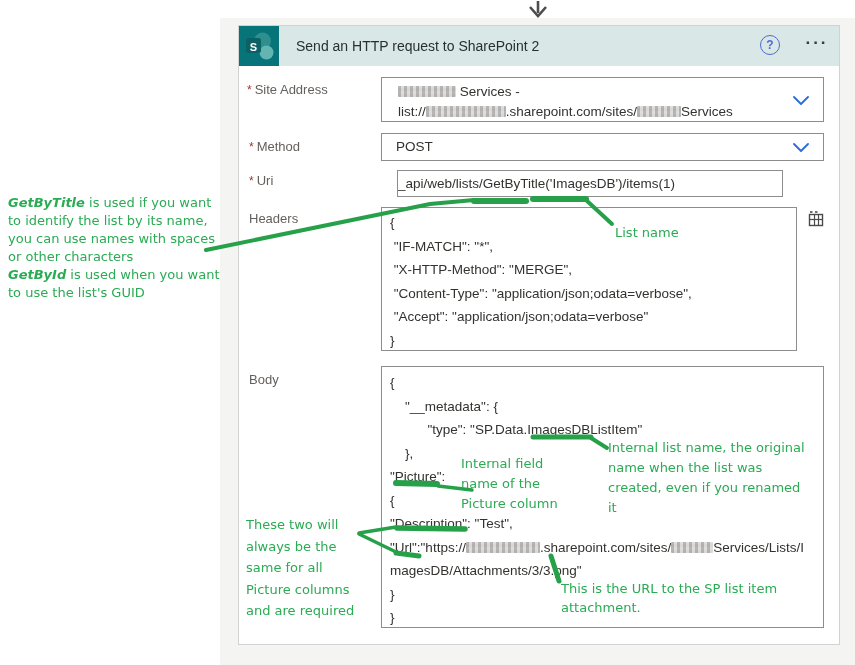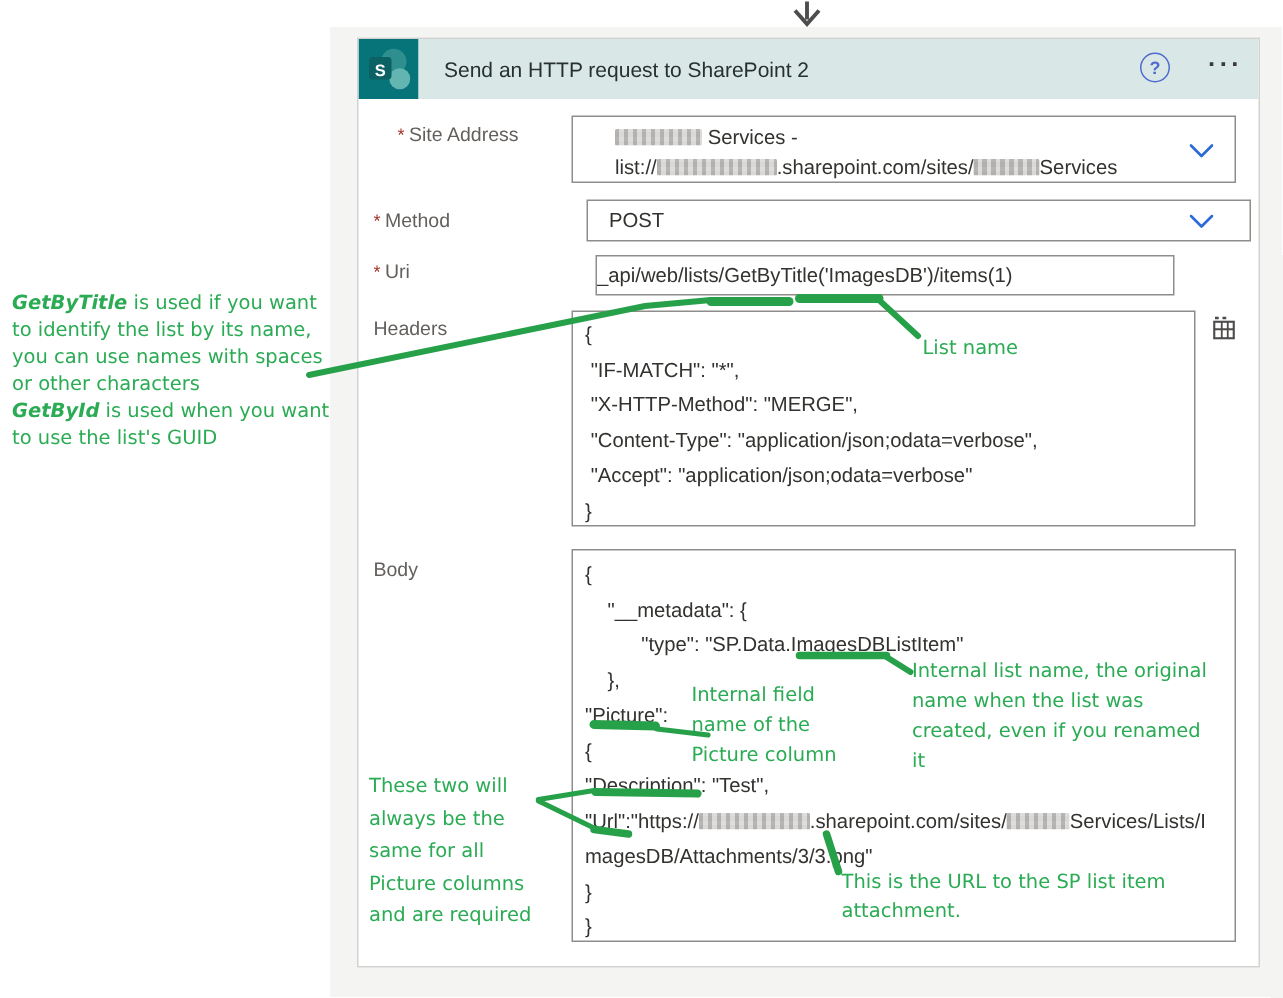--- a/index.html
+++ b/index.html
@@ -15,22 +15,22 @@
             border-radius:50%;color:#4f6bcd;font-size:12px;font-weight:700;text-align:center;
             line-height:19px;box-sizing:border-box;background:transparent;}
   .more-btn{position:absolute;left:560px;top:3px;width:36px;height:26px;color:#3b3a39;
             font-size:17px;font-weight:700;letter-spacing:3px;line-height:20px;text-align:center;}
   
   .flabel{position:absolute;font-size:13px;color:#635f5c;}
   .req{color:#a4362c;margin-right:3px;font-size:12px;}
   
   .ibox{position:absolute;background:#fff;border:1px solid #8f8d8b;box-sizing:border-box;
         font-size:13.5px;color:#33322f;overflow:hidden;}
-  .site-box{left:381px;top:77px;width:443px;height:45px;padding:4px 30px 0 28px;line-height:20px;}
-  .method-box{left:381px;top:133px;width:443px;height:28px;padding:0 30px 0 14px;line-height:26px;margin-left:10px;}
+  .site-box{left:381px;top:77px;width:443px;height:45px;padding:4px 30px 0 16px;line-height:20px;}
+  .method-box{left:381px;top:133px;width:443px;height:28px;padding:0 30px 0 14px;line-height:26px;}
   .uri-box{left:397px;top:170px;width:386px;height:27px;padding:0 8px 0 0;line-height:25px;}
   .headers-box{left:381px;top:207px;width:416px;height:144px;padding:3px 8px;}
   .body-box{left:381px;top:366px;width:443px;height:262px;padding:4px 8px;}
   .codewrap{white-space:pre-wrap;word-break:break-all;line-height:23.5px;font-size:13.5px;color:#33322f;}
   .chev{position:absolute;width:16px;height:10px;}
   .chev-site{left:793px;top:96px;}
   .chev-method{left:793px;top:143px;}
   .table-toggle{position:absolute;left:807px;top:210px;width:18px;height:18px;}
   
   .redact{display:inline-block;height:11px;border-radius:1px;transform:translateY(1px);
@@ -64,21 +64,21 @@
         <circle cx="23.5" cy="15" r="8.5" fill="#2e8f8e"></circle>
         <circle cx="27.5" cy="26.5" r="7" fill="#63b5b1"></circle>
         <rect x="7" y="12" width="15" height="15" rx="2.5" fill="#0c6165"></rect>
         <text x="14.5" y="24.5" text-anchor="middle" font-family="Liberation Sans, sans-serif" font-size="11" font-weight="bold" fill="#ffffff">S</text>
       </svg>
       <div class="card-title">Send an HTTP request to SharePoint 2</div>
       <div class="help-btn">?</div>
       <div class="more-btn">...</div>
     </div>
 
-    <div class="flabel" style="left:26px;top:56px;">
+    <div class="flabel" style="left:8px;top:56px;">
       <span class="req">*</span><span>Site Address</span>
     </div>
     <div class="flabel" style="left:10px;top:113px;">
       <span class="req">*</span><span>Method</span>
     </div>
     <div class="flabel" style="left:10px;top:147px;">
       <span class="req">*</span><span>Uri</span>
     </div>
     <div class="flabel" style="left:10px;top:185px;">
       <span>Headers</span>

